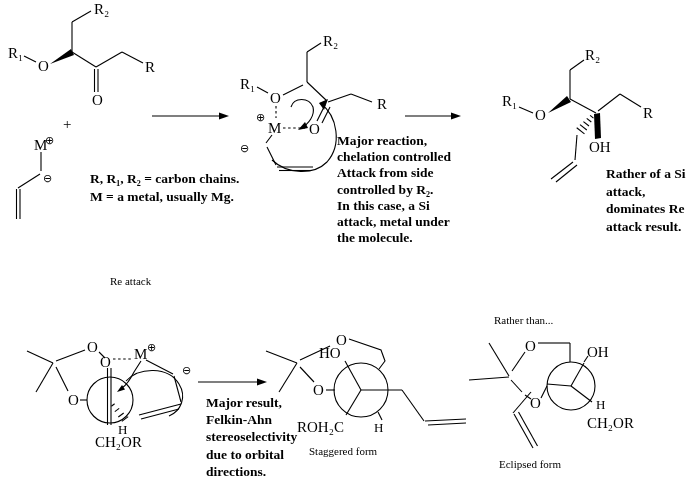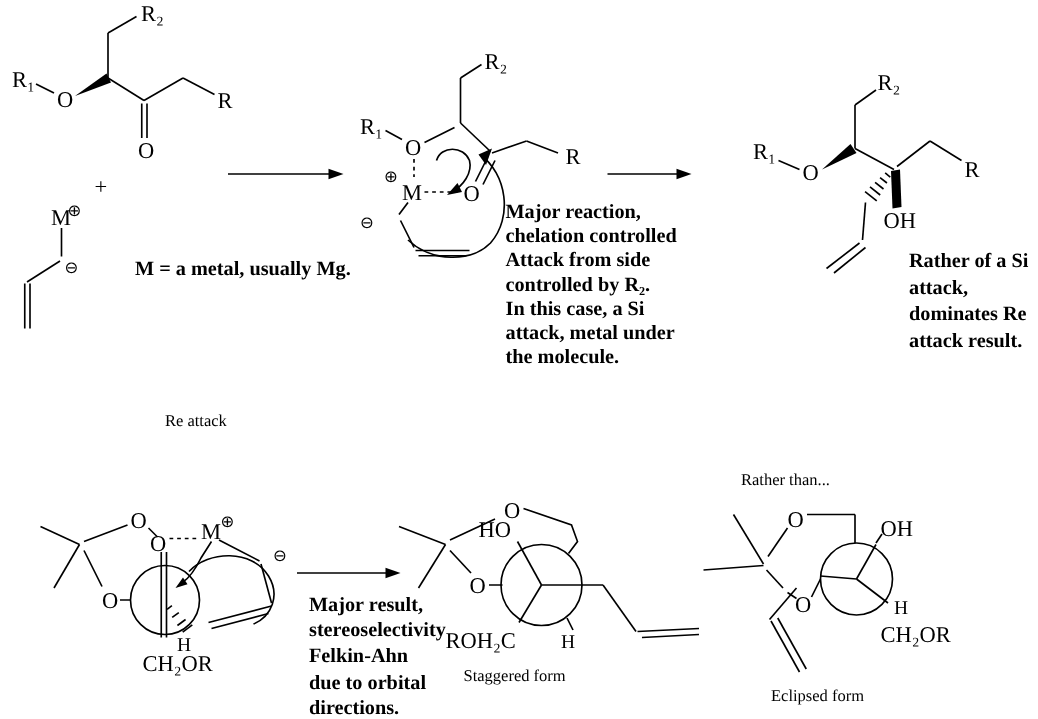--- a/index.html
+++ b/index.html
@@ -192,20 +192,21 @@
     <path d="M525,395 L531,399"></path>
     <path d="M531,392 L513,413"></path>
     <path d="M514,414 L533,448"></path>
     <path d="M518.5,412 L537.5,446"></path>
     <text x="596" y="409" class="sm">H</text>
     <text x="587" y="428">CH₂OR</text>
   </g>
 </svg>
 
   <div class="note" style="left:90px;top:170px;line-height:17.5px;">
+    <div>R, R₁, R₂ = carbon chains.</div>
     <div>M = a metal, usually Mg.</div>
   </div>
 
   <div class="note" style="left:337px;top:133px;line-height:16.2px;">
     <div>Major reaction,</div>
     <div>chelation controlled</div>
     <div>Attack from side</div>
     <div>controlled by R₂.</div>
     <div>In this case, a Si</div>
     <div>attack, metal under</div>
@@ -216,22 +217,22 @@
     <div>Rather of a Si</div>
     <div>attack,</div>
     <div>dominates Re</div>
     <div>attack result.</div>
   </div>
 
   <div class="cap" style="left:110px;top:275px;">Re attack</div>
 
   <div class="note" style="left:206px;top:394px;line-height:17.2px;">
     <div>Major result,</div>
+    <div>Felkin-Ahn</div>
     <div>stereoselectivity</div>
-    <div>Felkin-Ahn</div>
     <div>due to orbital</div>
     <div>directions.</div>
   </div>
 
   <div class="cap" style="left:309px;top:445px;">Staggered form</div>
   <div class="cap" style="left:494px;top:314px;">Rather than...</div>
-  <div class="cap" style="left:514px;top:458px;text-align:center;">Eclipsed form</div>
+  <div class="cap" style="left:499px;top:458px;text-align:center;">Eclipsed form</div>
 </div>
 
 </body></html>

